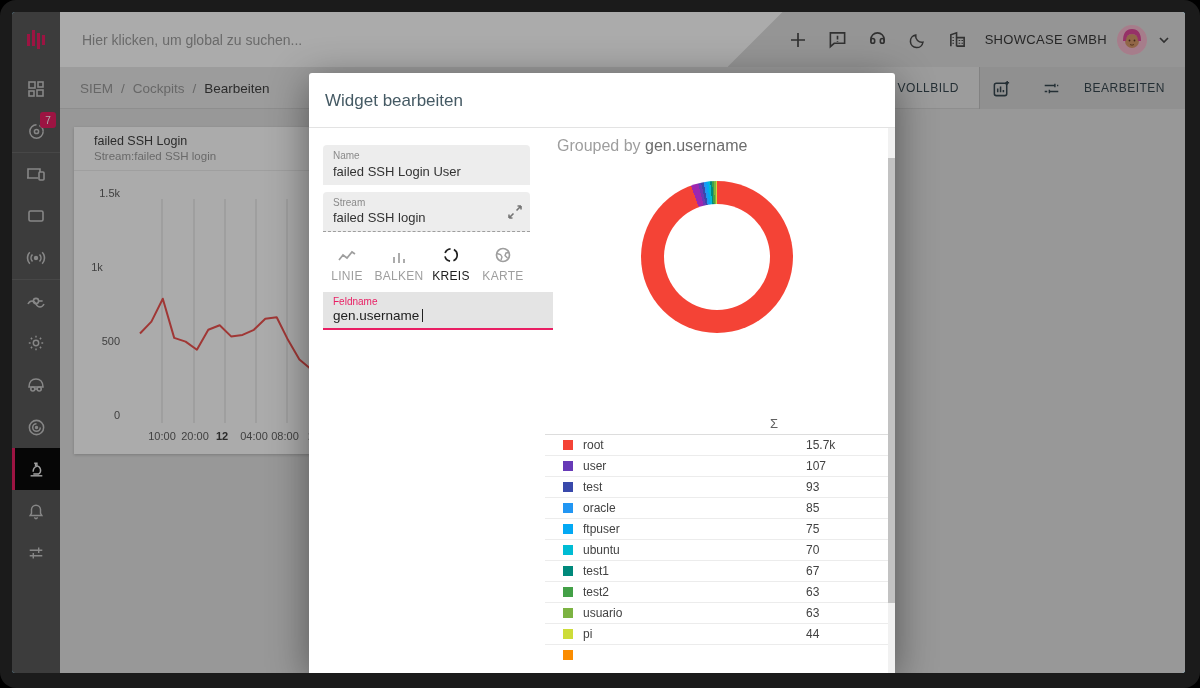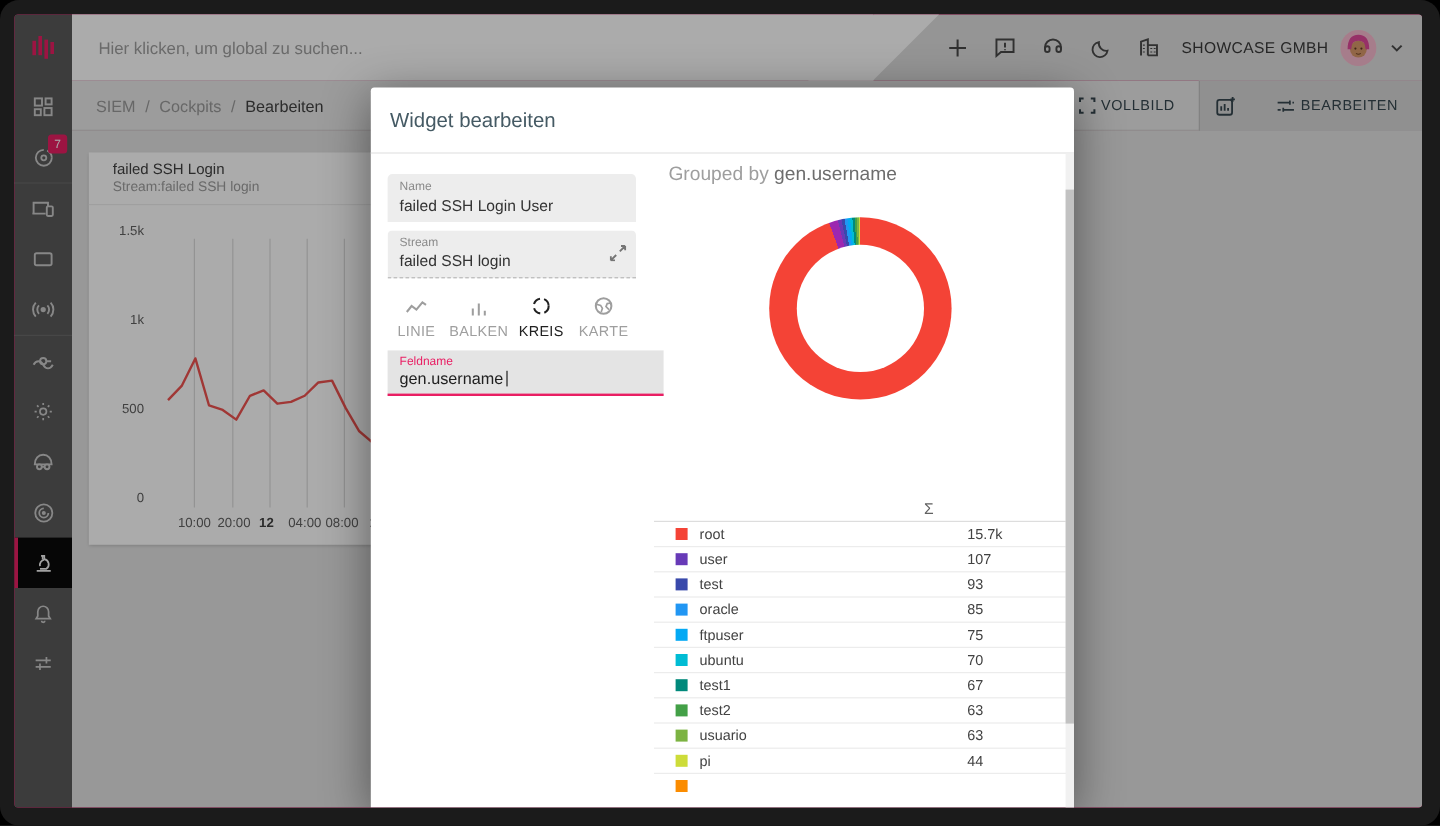--- a/index.html
+++ b/index.html
@@ -1,18 +1,18 @@
 <!DOCTYPE html>
 <html><head>
 <meta charset="utf-8">
 <style>
   * { margin:0; padding:0; box-sizing:border-box; }
   html,body { width:1200px; height:688px; background:#000; font-family:"Liberation Sans", sans-serif; overflow:hidden; }
   .frame { position:absolute; inset:0; background:#1b1b1b; border-radius:16px; }
-  .app { position:absolute; left:12px; top:12px; right:15px; bottom:15px; background:#be185d; overflow:hidden; border-radius:3px;padding-left:44px; }
+  .app { position:absolute; left:12px; top:12px; right:15px; bottom:15px; background:#7dd3fc; overflow:hidden; border-radius:3px;padding-left:44px; }
 
   
   .sidebar { position:absolute; left:0; top:0; bottom:0; width:48px; background:#5a5a5a; z-index:10; }
   .side-item { position:relative; width:48px; height:42px; display:flex; align-items:center; justify-content:center; cursor:pointer; }
   .side-item svg { stroke:#c9c9c9; fill:none; stroke-width:1.6; }
   .side-item.logo { height:56px; }
   .side-item.active { background:#0a0a0a; }
   .side-item.active::before { content:''; position:absolute; left:0; top:0; bottom:0; width:3px; background:#e91e63; }
   .side-item.active svg { stroke:#f0f0f0; }
   .badge { position:absolute; top:2px; right:4px; min-width:16px; height:16px; border-radius:3px; background:#e91e63; color:#fff; font-size:10px; display:flex; align-items:center; justify-content:center; padding:0 3px; }
@@ -31,21 +31,21 @@
   .avatar { width:30px; height:30px; border-radius:50%; background:#f9c8d3; position:relative; overflow:hidden; cursor:pointer; }
   .chev { cursor:pointer; display:flex; align-items:center; }
 
   
   .toolbar { position:absolute; left:48px; top:55px; right:0; height:42px; background:#e9e9e9; border-bottom:1px solid #d4d4d4; z-index:4; }
   .breadcrumb { position:absolute; left:20px; top:0; height:42px; display:flex; align-items:center; gap:8px; font-size:13.5px; }
   .crumb { color:#9a9a9a; cursor:pointer; }
   .crumb-sep { color:#9a9a9a; }
   .crumb.current { color:#424242; }
   .tb-right { position:absolute; right:0; top:0; height:42px; display:flex; align-items:stretch; }
-  .tb-btn { display:flex; align-items:center; gap:4px; padding:0 20px; font-size:12px; letter-spacing:0.5px; color:#37474f; cursor:pointer; }
+  .tb-btn { display:flex; align-items:center; gap:24px; padding:0 20px; font-size:12px; letter-spacing:0.5px; color:#37474f; cursor:pointer; }
   .tb-btn svg { stroke:#37474f; fill:none; stroke-width:1.7; }
   .tb-seg { display:flex; align-items:stretch; background:#d7d7d7; border-left:1px solid #c2c2c2; }
   .tb-icon-btn { display:flex; align-items:center; padding:0 12px; cursor:pointer; }
   .tb-icon-btn svg { stroke:#37474f; fill:none; stroke-width:1.6; }
 
   
   .content { position:absolute; left:48px; top:97px; right:0; bottom:0; background:#e3e3e3; }
   .card { position:absolute; left:14px; top:18px; width:500px; height:327px; background:#fff; box-shadow:0 1px 3px rgba(0,0,0,0.2); }
   .card-head { position:relative; height:44px; border-bottom:1px solid #eee; }
   .card-title { position:absolute; left:20px; top:7px; font-size:12.5px; color:#424242; }
@@ -300,21 +300,21 @@
                 <circle cx="3.5" cy="13" r="1.4"></circle>
                 <circle cx="8.5" cy="13" r="1.4"></circle>
           </svg>
           <svg width="16" height="16" viewBox="0 0 16 16" fill="none" stroke-width="1.4">
             <path d="M2 14l1-3.5 8-8L14 5l-8 8zM10 3.5L12.5 6"></path>
           </svg>
         </div>
       </div>
       <div id="ylabels">
             <div class="axis-y" style="top: 60px;">1.5k</div>
-            <div class="axis-y" style="top: 134px;">1k</div>
+            <div class="axis-y" style="top: 134px; text-align: center;">1k</div>
             <div class="axis-y" style="top: 208px;">500</div>
             <div class="axis-y" style="top: 282px;">0</div>
           </div>
       <div id="xlabels">
             <div class="axis-x" style="left: 88px;">10:00</div>
             <div class="axis-x" style="left: 121px;">20:00</div>
             <div class="axis-x bold" style="left: 148px;">12</div>
             <div class="axis-x" style="left: 180px;">04:00</div>
             <div class="axis-x" style="left: 211px;">08:00</div>
             <div class="axis-x bold" style="left: 240px;">12</div>

